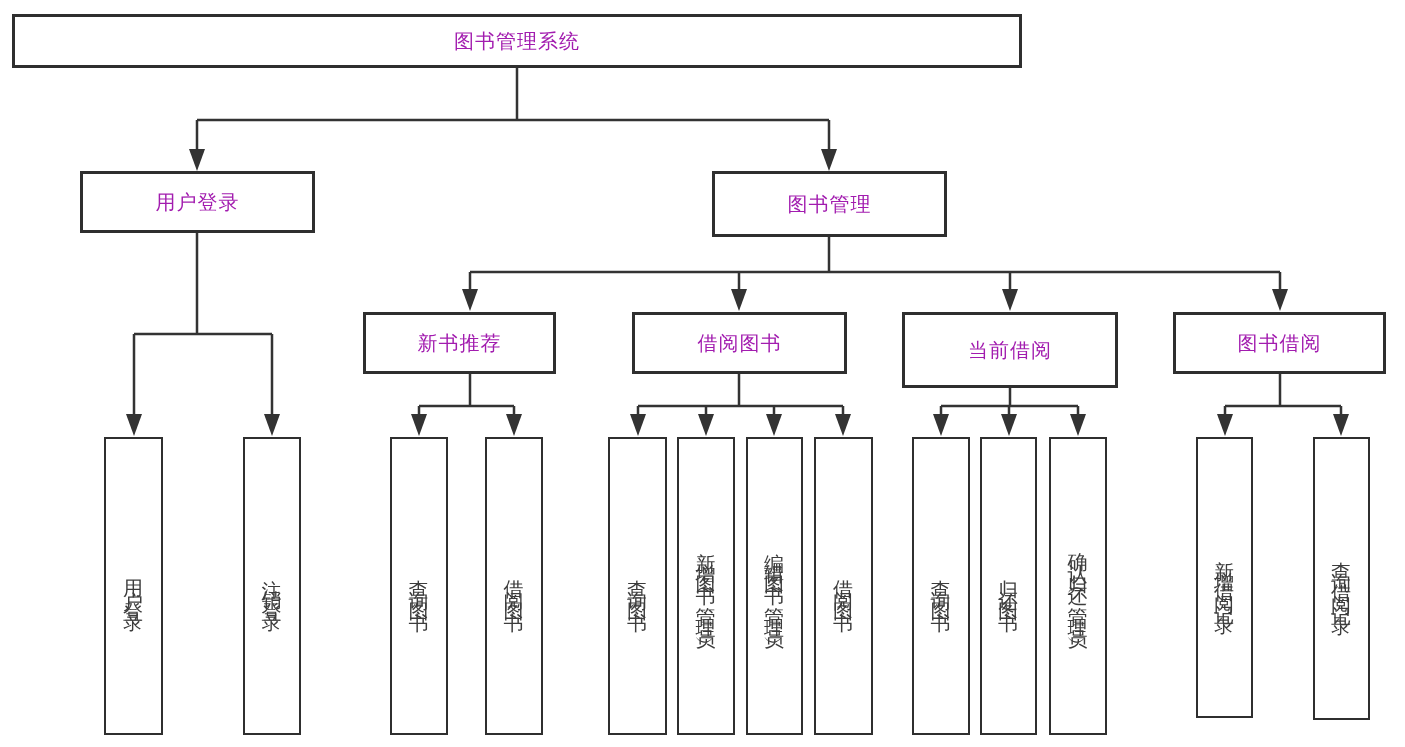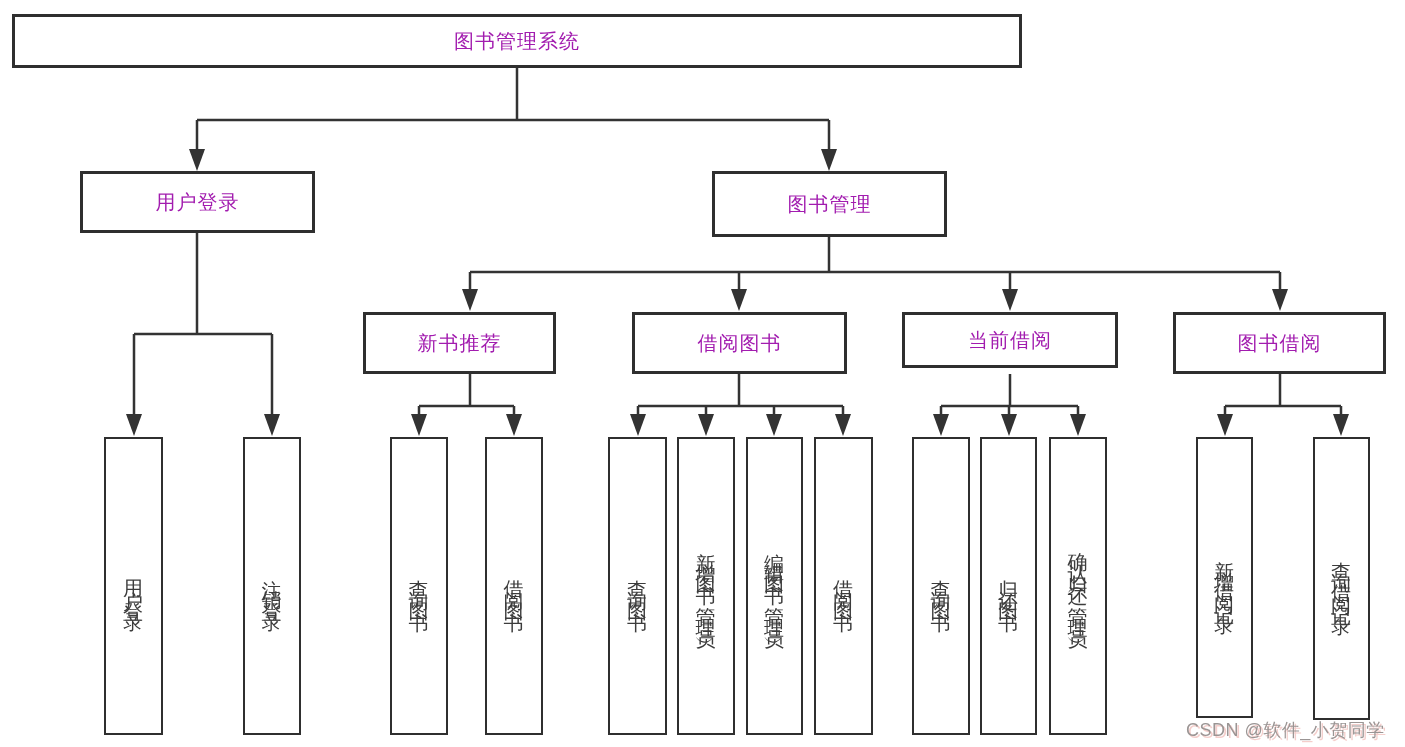--- a/index.html
+++ b/index.html
@@ -112,21 +112,21 @@
   <div class="box" style="left:712px;top:171px;width:235px;height:66px">
     <span class="lbl">图书管理</span>
   </div>
 
   <div class="box" style="left:363px;top:312px;width:193px;height:62px">
     <span class="lbl">新书推荐</span>
   </div>
   <div class="box" style="left:632px;top:312px;width:215px;height:62px">
     <span class="lbl">借阅图书</span>
   </div>
-  <div class="box" style="left:902px;top:312px;width:216px;height:56px">
+  <div class="box" style="left:902px;top:312px;width:216px;height:76px">
     <span class="lbl">当前借阅</span>
   </div>
   <div class="box" style="left:1173px;top:312px;width:213px;height:62px">
     <span class="lbl">图书借阅</span>
   </div>
 
   <div class="box leaf" style="left:104px;top:437px;width:59px;height:298px">
     <span class="vlbl">用户登录</span>
   </div>
   <div class="box leaf" style="left:243px;top:437px;width:58px;height:298px">
@@ -159,15 +159,14 @@
   <div class="box leaf" style="left:1049px;top:437px;width:58px;height:298px">
     <span class="vlbl">确认归还（管理员）</span>
   </div>
   <div class="box leaf" style="left:1196px;top:437px;width:57px;height:281px">
     <span class="vlbl">新增借阅记录</span>
   </div>
   <div class="box leaf" style="left:1313px;top:437px;width:57px;height:283px">
     <span class="vlbl">查询借阅记录</span>
   </div>
 
-  <div class="watermark">CSDN @软件_小贺同学</div>
 
 </div>
 
 </body></html>

